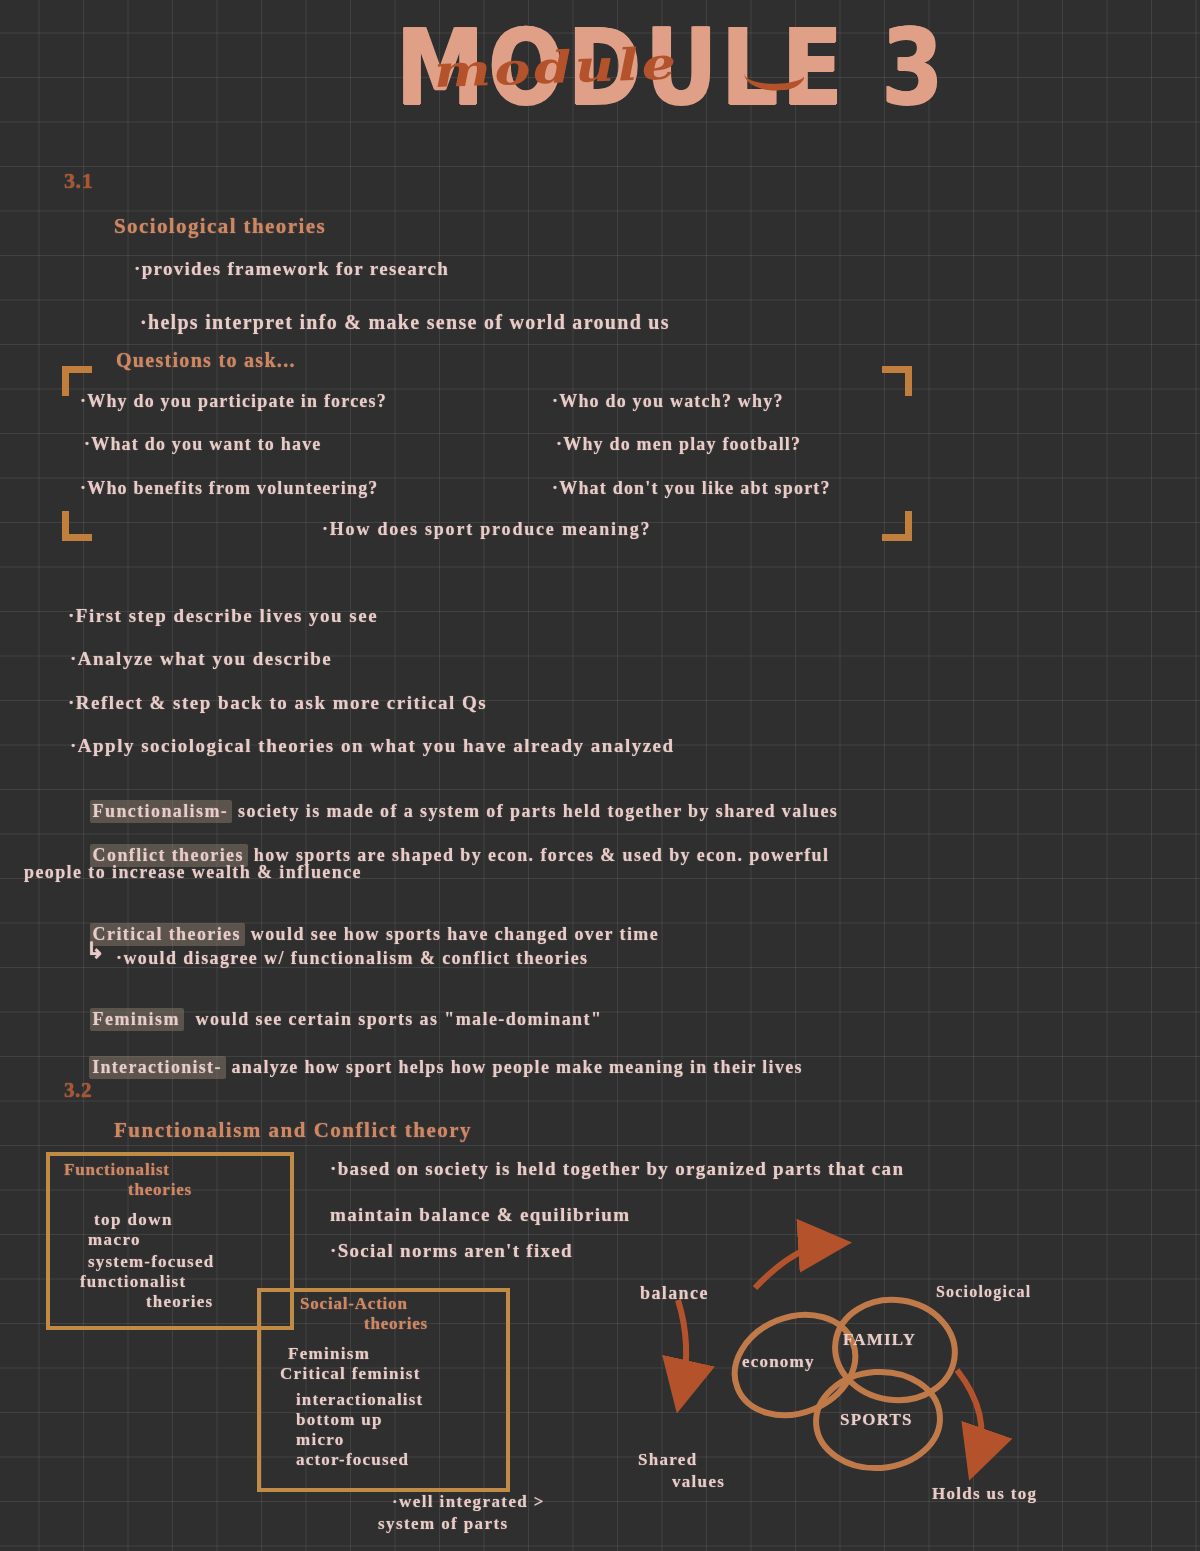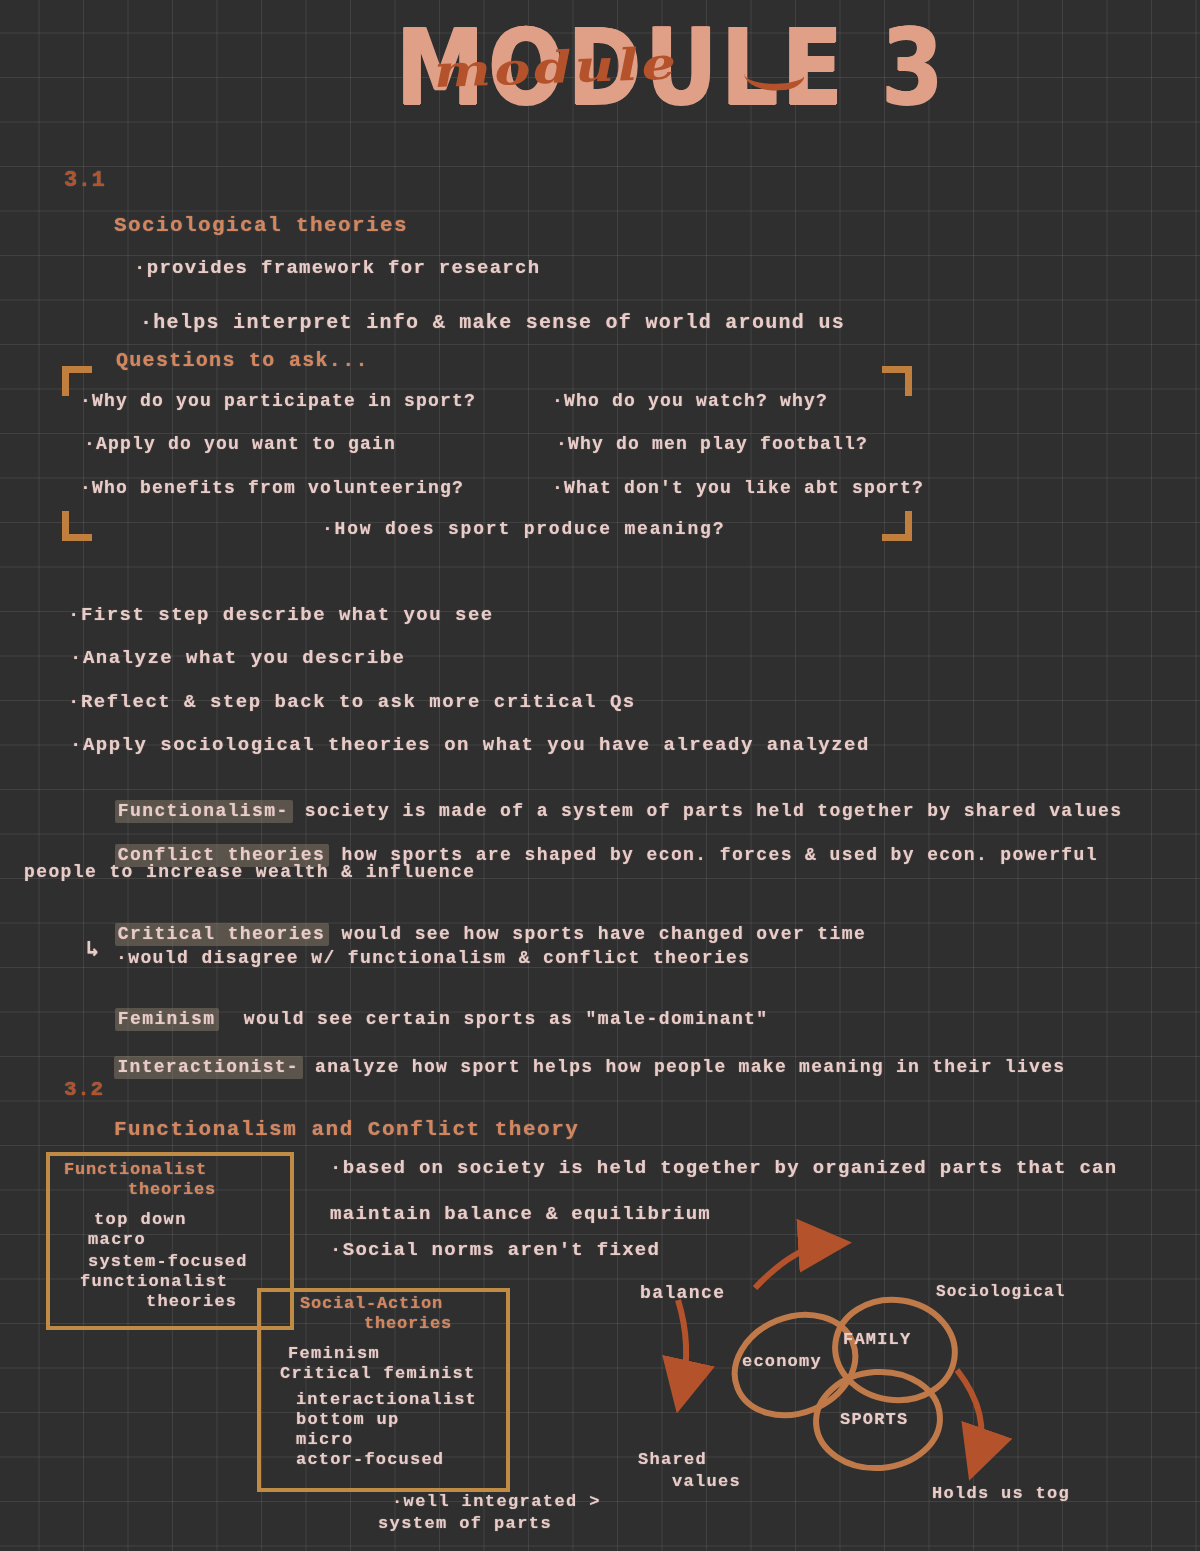--- a/index.html
+++ b/index.html
@@ -19,21 +19,21 @@
     background-size:44.5px 44.5px;
     background-position:-6px -12px;
     pointer-events:none;
   }
   #page{position:absolute;inset:0;}
 
   
   .hw{
     position:absolute;
     color:#e9ccc8;
-    font-family:Liberation Mono, monospace;
+    font-family:Liberation Serif, serif;
     font-weight:700;
     letter-spacing:.6px;
     white-space:pre;
     line-height:1.15;
     text-shadow:0 0 1.2px rgba(233,204,200,.55);
   }
   .accent{color:#d4855c;}
   .accent-dark{color:#b4532b;}
   .hl{
     background:rgba(150,136,120,.42);
@@ -125,31 +125,31 @@
     </div>
   <div class="bracket bl" style="left:62px;top:505px;">
       <i class="h"></i>
       <i class="v"></i>
     </div>
   <div class="bracket br" style="left:876px;top:505px;">
       <i class="h"></i>
       <i class="v"></i>
     </div>
 
-  <div class="hw" style="left:80px;top:391px;font-size:18px;letter-spacing:1.2px;">·Why do you participate in sport?</div>
-  <div class="hw" style="left:84px;top:434px;font-size:18px;letter-spacing:1.2px;">·Apply do you want to gain</div>
+  <div class="hw" style="left:80px;top:391px;font-size:18px;letter-spacing:1.2px;">·Why do you participate in forces?</div>
+  <div class="hw" style="left:84px;top:434px;font-size:18px;letter-spacing:1.2px;">·What do you want to have</div>
   <div class="hw" style="left:80px;top:478px;font-size:18px;letter-spacing:1.2px;">·Who benefits from volunteering?</div>
 
   <div class="hw" style="left:552px;top:391px;font-size:18px;letter-spacing:1.2px;">·Who do you watch? why?</div>
   <div class="hw" style="left:556px;top:434px;font-size:18px;letter-spacing:1.2px;">·Why do men play football?</div>
   <div class="hw" style="left:552px;top:478px;font-size:18px;letter-spacing:1.2px;">·What don't you like abt sport?</div>
 
   <div class="hw" style="left:322px;top:519px;font-size:18px;letter-spacing:1.8px;">·How does sport produce meaning?</div>
 
-  <div class="hw" style="left:68px;top:605px;font-size:19px;letter-spacing:1.5px;">·First step describe what you see</div>
+  <div class="hw" style="left:68px;top:605px;font-size:19px;letter-spacing:1.5px;">·First step describe lives you see</div>
   <div class="hw" style="left:70px;top:648px;font-size:19px;letter-spacing:1.5px;">·Analyze what you describe</div>
   <div class="hw" style="left:68px;top:692px;font-size:19px;letter-spacing:1.5px;">·Reflect &amp; step back to ask more critical Qs</div>
   <div class="hw" style="left:70px;top:735px;font-size:19px;letter-spacing:1.5px;">·Apply sociological theories on what you have already analyzed</div>
 
   <div class="hw" style="left:66px;top:780px;font-size:18px;letter-spacing:1.4px;">
     <span class="hl">Functionalism-</span><span> society is made of a system of parts held together by shared values</span>
   </div>
 
   <div class="hw" style="left:66px;top:824px;font-size:18px;letter-spacing:1.4px;">
     <span class="hl">Conflict theories</span><span> how sports are shaped by econ. forces &amp; used by econ. powerful</span>

